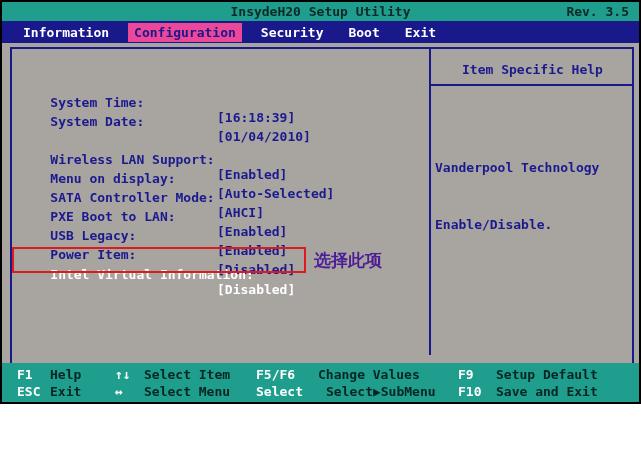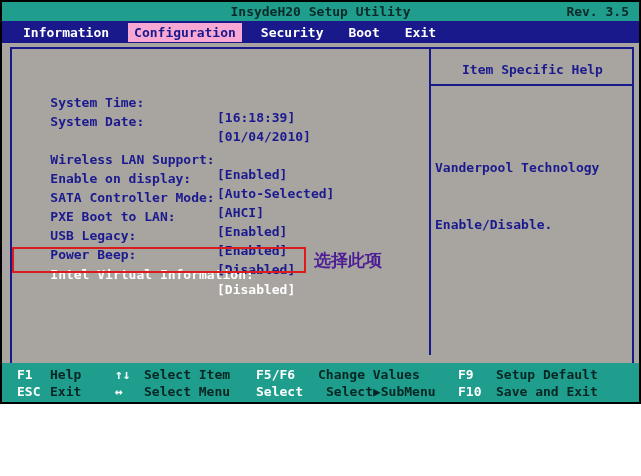--- a/index.html
+++ b/index.html
@@ -17,21 +17,21 @@
     font-size:13px; line-height:19px; text-align:center;
   }
   .rev { position:absolute; right:10px; top:0; color:#0a2a28; }
   
   .menubar {
     position:absolute; left:0; top:19px; width:637px; height:22px;
     background:#19198c; display:flex; align-items:center;
     padding-left:15px; gap:13px; font-size:13px; color:#fff;
   }
   .tab { padding:2px 6px; cursor:default; }
-  .tab.active { background:#f9a8d4; color:#19198c; }
+  .tab.active { background:#ec4899; color:#19198c; }
   
   .panel {
     position:absolute; left:8px; top:45px; width:624px; height:380px;
     border:2px solid #19198c;
   }
   .divider { position:absolute; left:427px; top:47px; width:2px; height:306px; background:#19198c; }
   
   .row { position:absolute; left:17px; width:404px; height:16px; font-size:13px; color:#1a1a8e; white-space:pre; }
   .row .val { position:absolute; left:198px; }
   .row.selected { color:#ffffff; }
@@ -78,37 +78,37 @@
   </div>
   <div class="row" style="top:97px">
     <span>System Date:</span>
     <span class="val">[01/04/2010]</span>
   </div>
   <div class="row" style="top:135px">
     <span>Wireless LAN Support:</span>
     <span class="val">[Enabled]</span>
   </div>
   <div class="row" style="top:154px">
-    <span>Enable on display:</span>
+    <span>Menu on display:</span>
     <span class="val">[Auto-Selected]</span>
   </div>
   <div class="row" style="top:173px">
     <span>SATA Controller Mode:</span>
     <span class="val">[AHCI]</span>
   </div>
   <div class="row" style="top:192px">
     <span>PXE Boot to LAN:</span>
     <span class="val">[Enabled]</span>
   </div>
   <div class="row" style="top:211px">
     <span>USB Legacy:</span>
     <span class="val">[Enabled]</span>
   </div>
   <div class="row" style="top:230px">
-    <span>Power Beep:</span>
+    <span>Power Item:</span>
     <span class="val">[Disabled]</span>
   </div>
   <div class="row selected" style="top:250px">
     <span>Intel Virtual Information:</span>
     <span class="val">[Disabled]</span>
   </div>
 
   <div class="hlbox"></div>
   <div class="annotation">选择此项</div>
 

